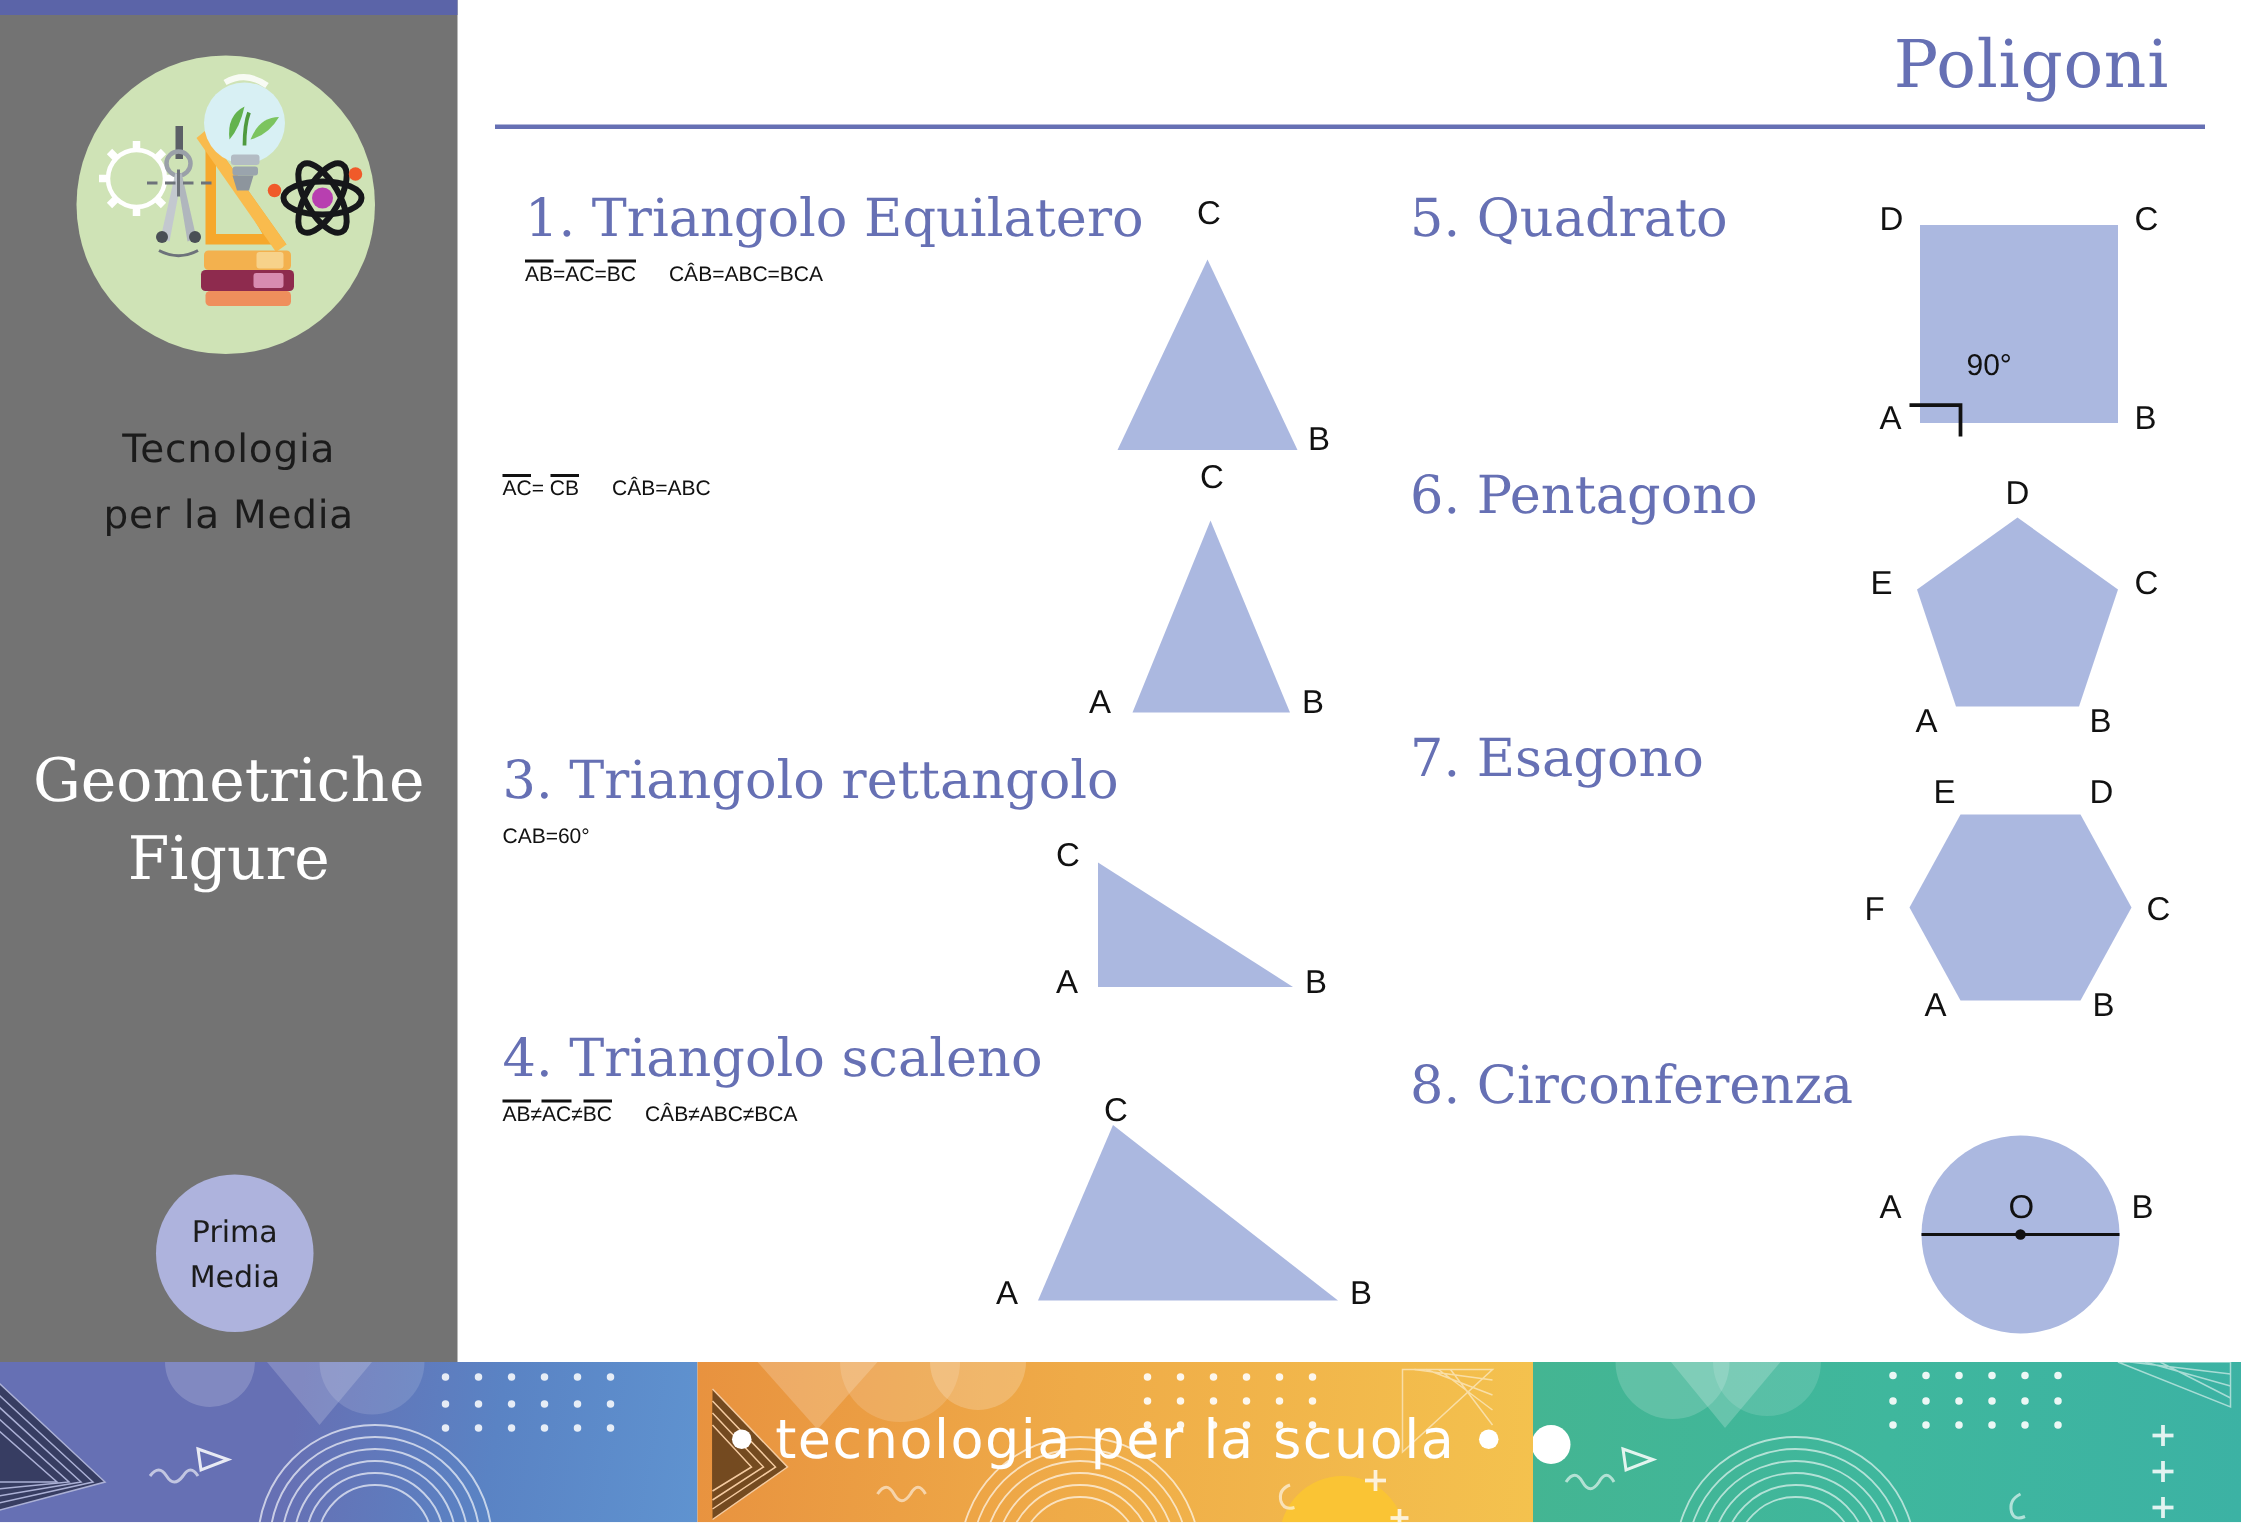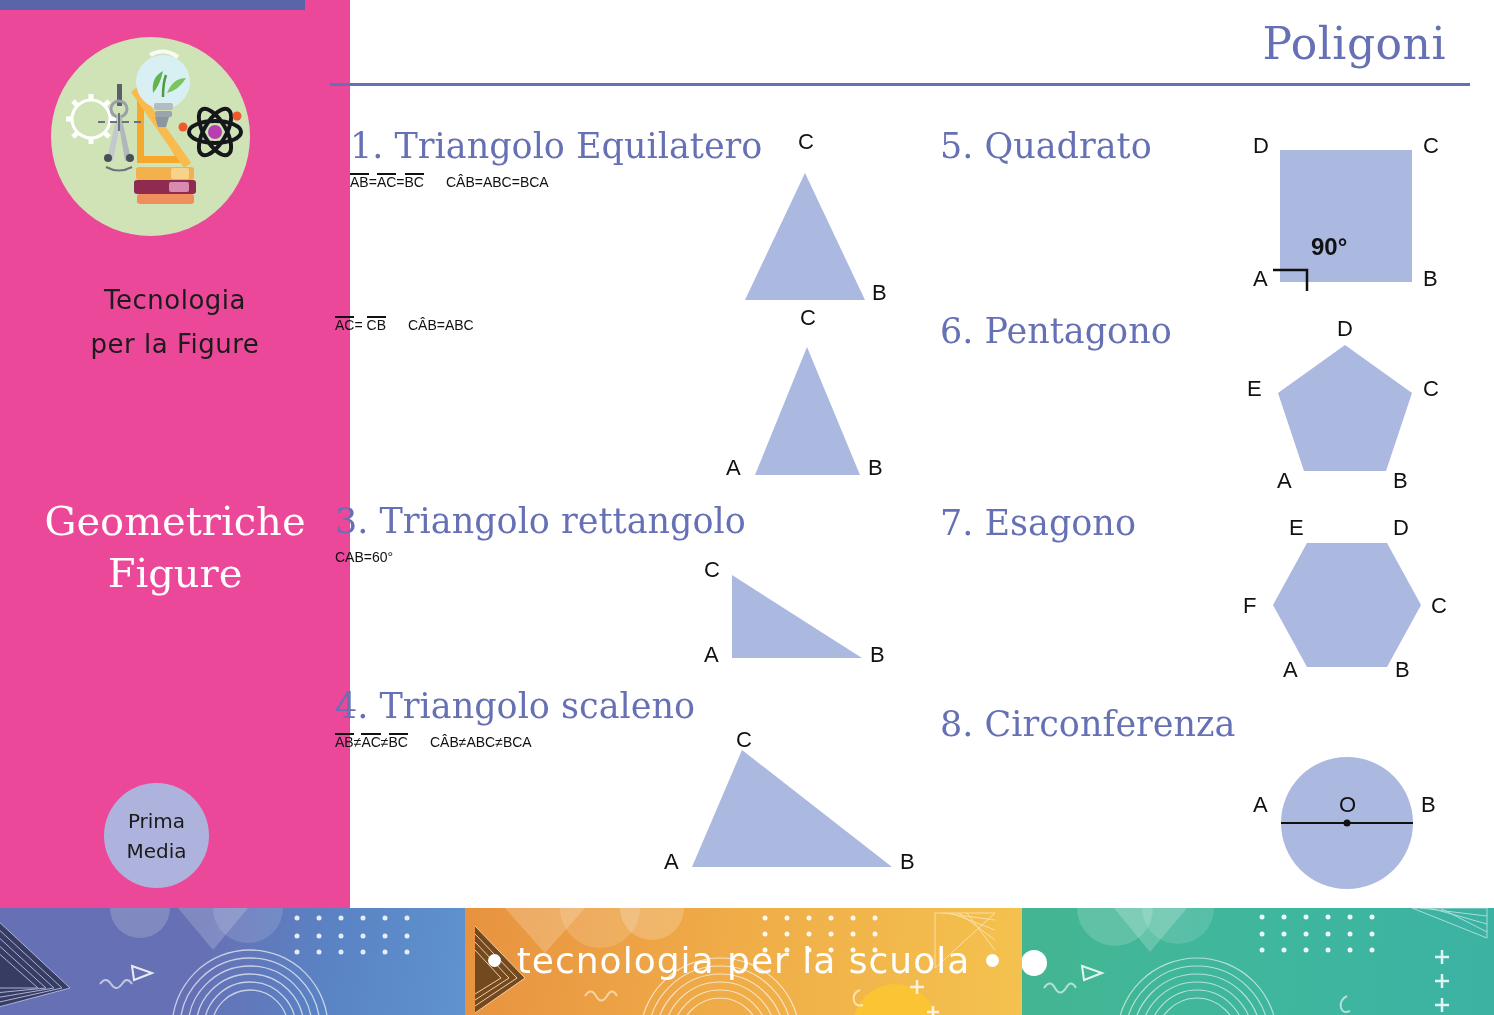--- a/index.html
+++ b/index.html
@@ -6,22 +6,21 @@
   body{
     width:1494px;height:1015px;overflow:hidden;
     background:#ffffff;
     font-family:"Liberation Sans", sans-serif;
   }
   .page{position:relative;width:1494px;height:1015px;overflow:hidden;background:#fff;}
 
   
   .sidebar{
     position:absolute;left:0;top:0;width:305px;height:908px;
-    background:#ec4899;
-    padding-left:45px;
+    background:#737373;
   }
   .logo-circle{
     position:absolute;left:51px;top:37px;width:199px;height:199px;border-radius:50%;
     background:#cfe3b6;overflow:hidden;
   }
   .brand-hand{
     position:absolute;left:0;right:0;top:278px;
     text-align:center;color:#1b1b1b;
     font-family:"DejaVu Sans", sans-serif;
     font-size:26px;line-height:44px;font-weight:400;
@@ -73,21 +72,21 @@
   .gap{display:inline-block;width:22px;}
 
   
   .shapebox{position:absolute;}
   .vlabel{
     position:absolute;font-family:"Liberation Sans", sans-serif;
     font-size:22px;color:#111;font-weight:400;
   }
   .angle-label{
     position:absolute;font-family:"Liberation Sans", sans-serif;
-    font-size:24px;color:#111;font-weight:bold;
+    font-size:20px;color:#111;
   }
 
   
   .footer{position:absolute;left:0;top:908px;width:1494px;height:107px;overflow:hidden;}
   .foot-seg{position:absolute;top:0;height:107px;overflow:hidden;}
   .foot-left{left:0;width:465px;background:linear-gradient(100deg,#6670b4 0%,#6670b4 42%,#5a83c4 70%,#5f93d0 100%);}
   .foot-mid{left:465px;width:557px;background:linear-gradient(95deg,#e8923f 0%,#efab48 45%,#f4c24e 100%);}
   .foot-right{left:1022px;width:472px;background:linear-gradient(95deg,#44b592 0%,#3fb79d 50%,#3cb2a4 100%);}
   .foot-text{
     position:absolute;left:0;right:0;top:32px;text-align:center;color:#fff;
@@ -165,21 +164,21 @@
           <rect x="120" y="131" width="18" height="11" rx="2" fill="#f7d28a"></rect>
           <rect x="83" y="143" width="62" height="14" rx="3" fill="#8e2b4e"></rect>
           <rect x="118" y="145" width="20" height="10" rx="2" fill="#d88bb0"></rect>
           <rect x="86" y="157" width="57" height="10" rx="3" fill="#ef8f5c"></rect>
         </g>
       </svg>
     </div>
 
     <div class="brand-hand">
       <div>Tecnologia</div>
-      <div>per la Figure</div>
+      <div>per la Media</div>
     </div>
 
     <div class="subject-title">
       <div>Geometriche</div>
       <div>Figure</div>
     </div>
 
     <div class="level-badge">
       <span>Prima</span>
       <span>Media</span>
@@ -275,21 +274,21 @@
       <svg width="230" height="190" viewBox="0 0 230 190">
         <polygon points="110,35 177,83 151,161 69,161 43,83" fill="#abb8e0"></polygon>
       </svg>
       <div class="vlabel" style="left:102px;top:6px;">D</div>
       <div class="vlabel" style="left:12px;top:66px;">E</div>
       <div class="vlabel" style="left:188px;top:66px;">C</div>
       <div class="vlabel" style="left:42px;top:158px;">A</div>
       <div class="vlabel" style="left:158px;top:158px;">B</div>
     </div>
 
-    <div class="entry" style="left:5px;top:392px;">
+    <div class="entry" style="left:5px;top:375px;">
       <div class="entry-title">7. Esagono</div>
     </div>
     <div class="shapebox" style="left:300px;top:395px;width:230px;height:190px;">
       <svg width="230" height="190" viewBox="0 0 230 190">
         <polygon points="72,38 152,38 186,100 152,162 72,162 38,100" fill="#abb8e0"></polygon>
       </svg>
       <div class="vlabel" style="left:54px;top:10px;">E</div>
       <div class="vlabel" style="left:158px;top:10px;">D</div>
       <div class="vlabel" style="left:8px;top:88px;">F</div>
       <div class="vlabel" style="left:196px;top:88px;">C</div>

